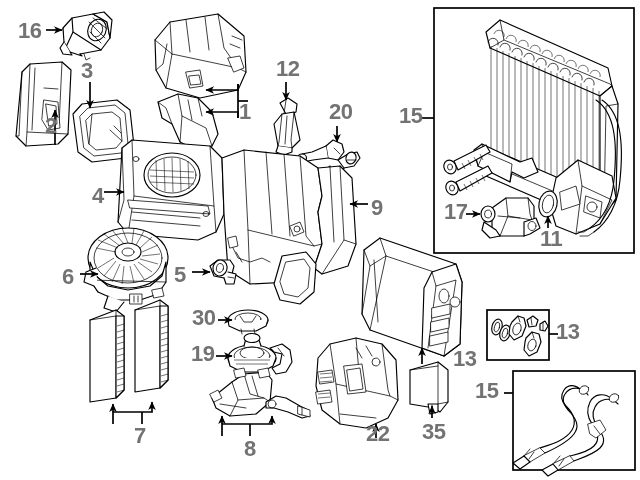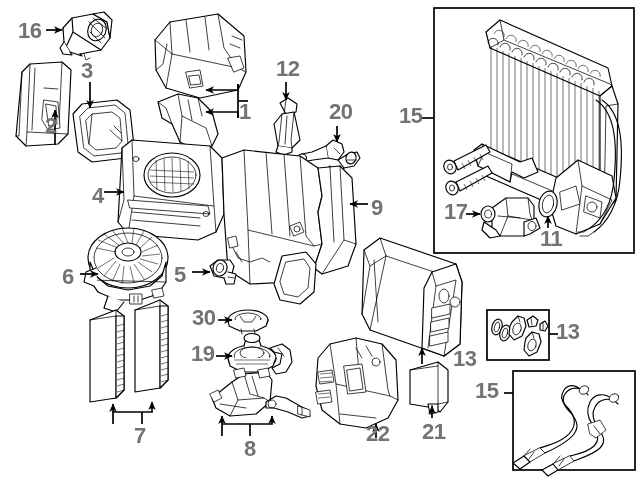--- a/index.html
+++ b/index.html
@@ -477,16 +477,16 @@
 <div class="callout" style="left:399px;top:105px">15</div>
 <div class="callout" style="left:540px;top:228px">11</div>
 <div class="callout" style="left:444px;top:201px">17</div>
 <div class="callout" style="left:453px;top:348px">13</div>
 <div class="callout" style="left:556px;top:321px">13</div>
 <div class="callout" style="left:475px;top:380px">15</div>
 <div class="callout" style="left:276px;top:58px">12</div>
 <div class="callout" style="left:329px;top:101px">20</div>
 <div class="callout" style="left:191px;top:343px">19</div>
 <div class="callout" style="left:192px;top:307px">30</div>
-<div class="callout" style="left:422px;top:421px">21</div>
+<div class="callout" style="left:422px;top:421px">35</div>
 <div class="callout" style="left:366px;top:423px">22</div>
 
 </div>
 
 </body></html>

